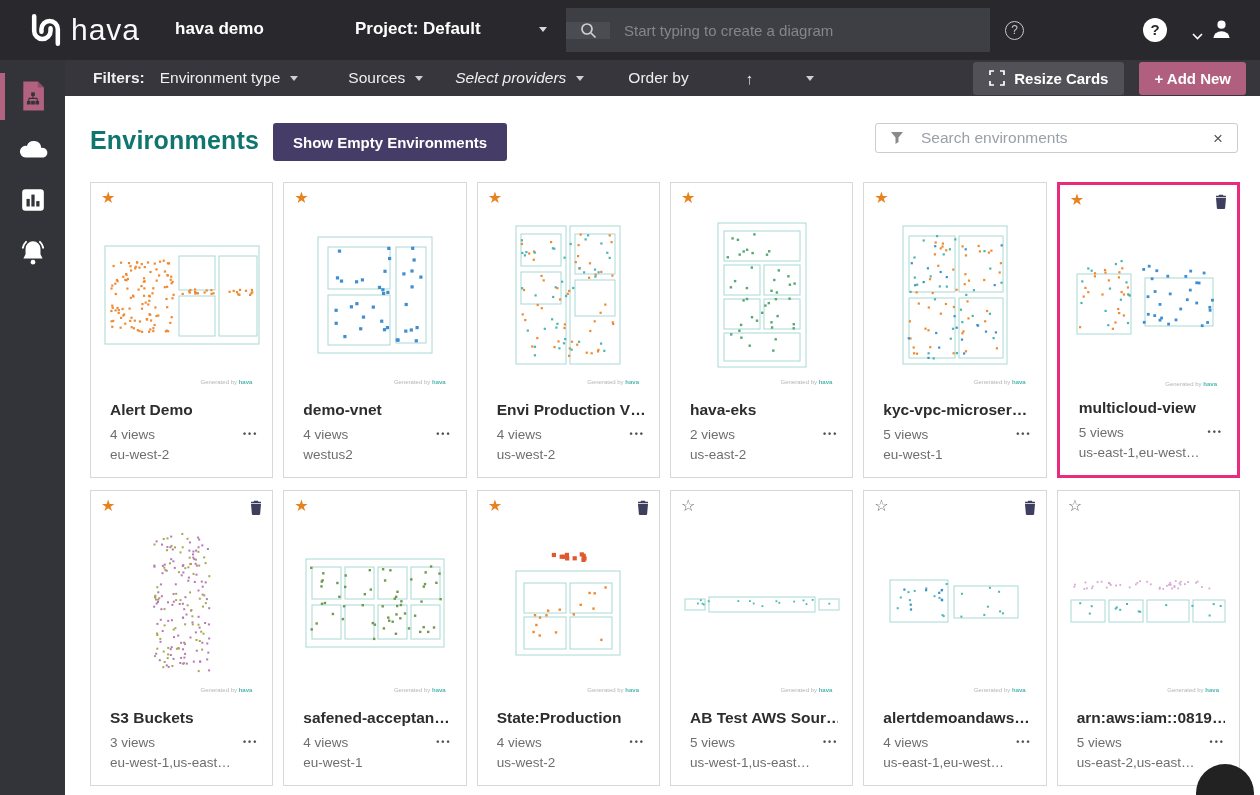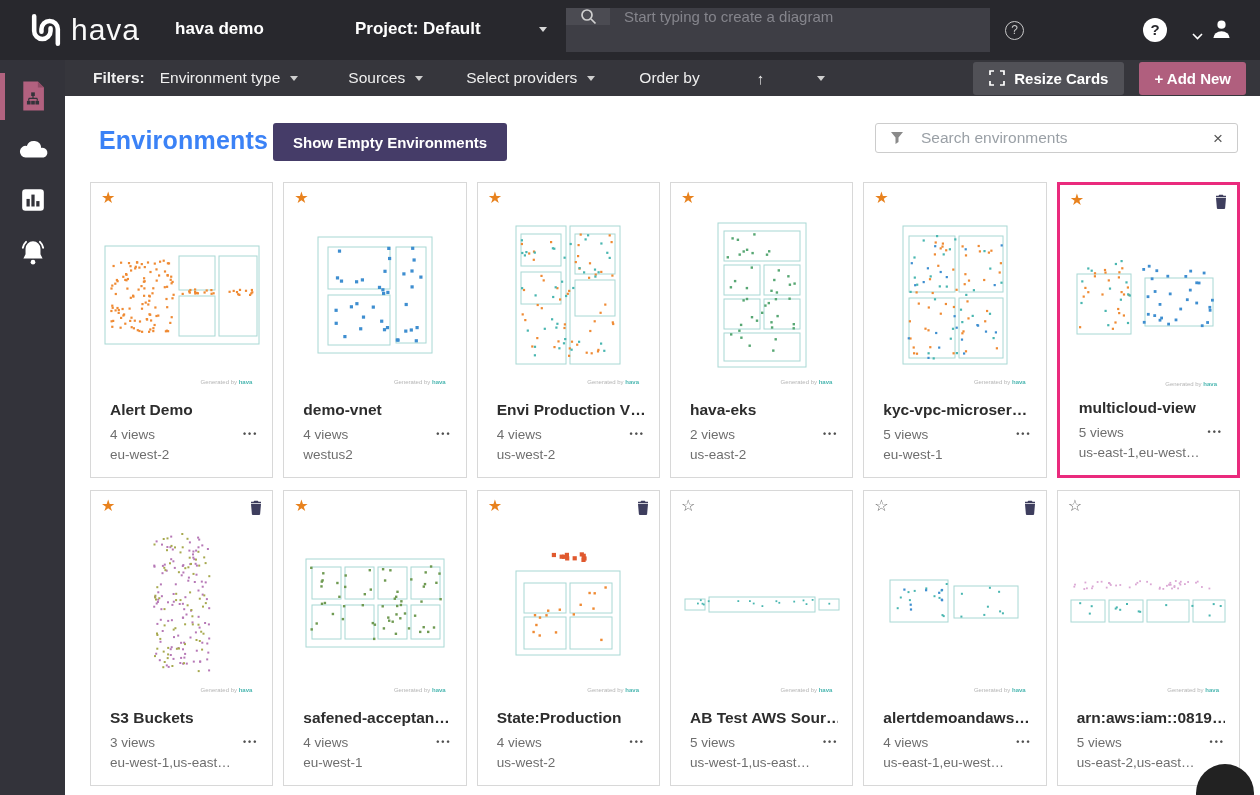--- a/index.html
+++ b/index.html
@@ -7,53 +7,53 @@
   body { font-family:"Liberation Sans", sans-serif; background:#fff; position:relative; }
 
   
   .navbar { position:absolute; left:0; top:0; width:1260px; height:60px; background:#28282d; color:#fff; z-index:10; }
   .nav-logo { position:absolute; left:26px; top:11px; display:flex; align-items:center; gap:5px; }
   .brand-text { font-size:30px; font-weight:300; letter-spacing:1px; color:#fafafa; }
   .nav-workspace { position:absolute; left:175px; top:19px; font-size:17px; font-weight:bold; }
   .nav-project { position:absolute; left:355px; top:19px; font-size:17px; font-weight:bold; display:flex; align-items:center; }
   .caret { display:inline-block; width:0; height:0; border-left:4.5px solid transparent; border-right:4.5px solid transparent; border-top:5.5px solid #d8d8d8; margin-left:10px; }
   .nav-project .caret { margin-left:58px; }
-  .nav-search { position:absolute; left:566px; top:8px; width:424px; height:44px; background:#3e3e45; display:flex; align-items:flex-start; }
+  .nav-search { position:absolute; left:566px; top:8px; width:424px; height:44px; background:#3e3e45; display:flex; align-items:center; }
   .nav-search-iconbox { width:44px; background:#4b4b52; display:flex; align-items:center; justify-content:center; }
   .nav-search input { flex:1; background:transparent; border:none; outline:none; color:#dcdcdc; font-size:15px; padding:0 14px; font-family:"Liberation Sans",sans-serif; }
   .nav-search input::placeholder { color:#85858c; }
   .help-outline { position:absolute; left:1005px; top:21px; width:19px; height:19px; border:1.5px solid #c9c9c9; border-radius:50%; color:#c9c9c9; font-size:12px; line-height:16px; text-align:center; }
   .help-filled { position:absolute; left:1143px; top:18px; width:24px; height:24px; background:#fff; border-radius:50%; color:#28282d; font-weight:bold; font-size:15px; line-height:24px; text-align:center; }
   .nav-chevron { position:absolute; left:1192px; top:26px; }
   .nav-person { position:absolute; left:1211px; top:18px; }
 
   
   .filterbar { position:absolute; left:65px; top:60px; width:1195px; height:36px; background:#36363c; color:#efefef; display:flex; align-items:center; padding-left:28px; font-size:15.5px; z-index:9; }
   .fb-label { font-weight:bold; }
   .fb-dd { display:flex; align-items:center; cursor:pointer; }
   .fb-dd .caret { border-top-color:#cfcfcf; }
   .dd-envtype { margin-left:15px;align-items:center; }
   .dd-sources { margin-left:50px; }
-  .dd-providers { margin-left:43px; }
+  .dd-providers { margin-left:32px;font-style:italic; }
   .dd-orderby { margin-left:44px;gap:43px; }
   .order-arrow { margin-left:14px; font-size:15px; color:#e8e8e8; }
   .fb-right { margin-left:auto; display:flex; align-items:center; gap:15px; padding-right:14px; }
   .btn-resize { background:#515157; color:#fff; border:none; height:33px; padding:0 16px; font-size:15px; font-weight:bold; border-radius:3px; display:flex; align-items:center; gap:9px; cursor:pointer; font-family:"Liberation Sans",sans-serif; }
   .btn-addnew { background:#b05f7e; color:#fff; border:none; height:33px; padding:0 15px; font-size:15px; font-weight:bold; border-radius:3px; cursor:pointer; font-family:"Liberation Sans",sans-serif; }
 
   
   .sidebar { position:absolute; left:0; top:60px; width:65px; height:735px; background:#33333a; z-index:8; }
   .sb-item { position:relative; height:52px; display:flex; align-items:center; justify-content:center; cursor:pointer; }
   .sb-item:first-child { margin-top:10px; }
   .sb-accent { position:absolute; left:0; top:3px; width:5px; height:47px; background:#b2637f; }
 
   
   .main { position:absolute; left:65px; top:110px; width:1195px; height:685px; background:#fff; }
   .header-row { position:relative; height:72px; }
-  .page-title { position:absolute; left:34px; top:16px; font-size:25px; font-weight:800; color:#3b82f6; letter-spacing:0.2px; }
+  .page-title { position:absolute; left:25px; top:16px; font-size:25px; font-weight:800; color:#0f766e; letter-spacing:0.2px; }
   .btn-showempty { position:absolute; left:208px; top:13px; height:38px; background:#453c68; color:#fff; border:none; border-radius:3px; font-size:15px; font-weight:bold; padding:0 20px; cursor:pointer; font-family:"Liberation Sans",sans-serif; }
   .search-env { position:absolute; right:22px; top:13px; width:363px; height:30px; border:1px solid #ccc; border-radius:3px; display:flex; align-items:center; padding:0 14px; gap:17px; background:#fff; }
   .search-env input { flex:1; border:none; outline:none; font-size:15.5px; color:#444; font-family:"Liberation Sans",sans-serif; }
   .search-env input::placeholder { color:#9aa0a6; }
   .clear-x { color:#555; font-size:17px; cursor:pointer; line-height:1; }
 
   
   .grid { margin:0 20px 0 25px; display:grid; grid-template-columns:repeat(6,1fr); column-gap:10px; row-gap:12px; }
   .card { position:relative; background:#fff; border:1px solid #d8d8d8; height:296px; cursor:pointer; }
   .card.highlighted { border:3px solid #ea2a7d; }

